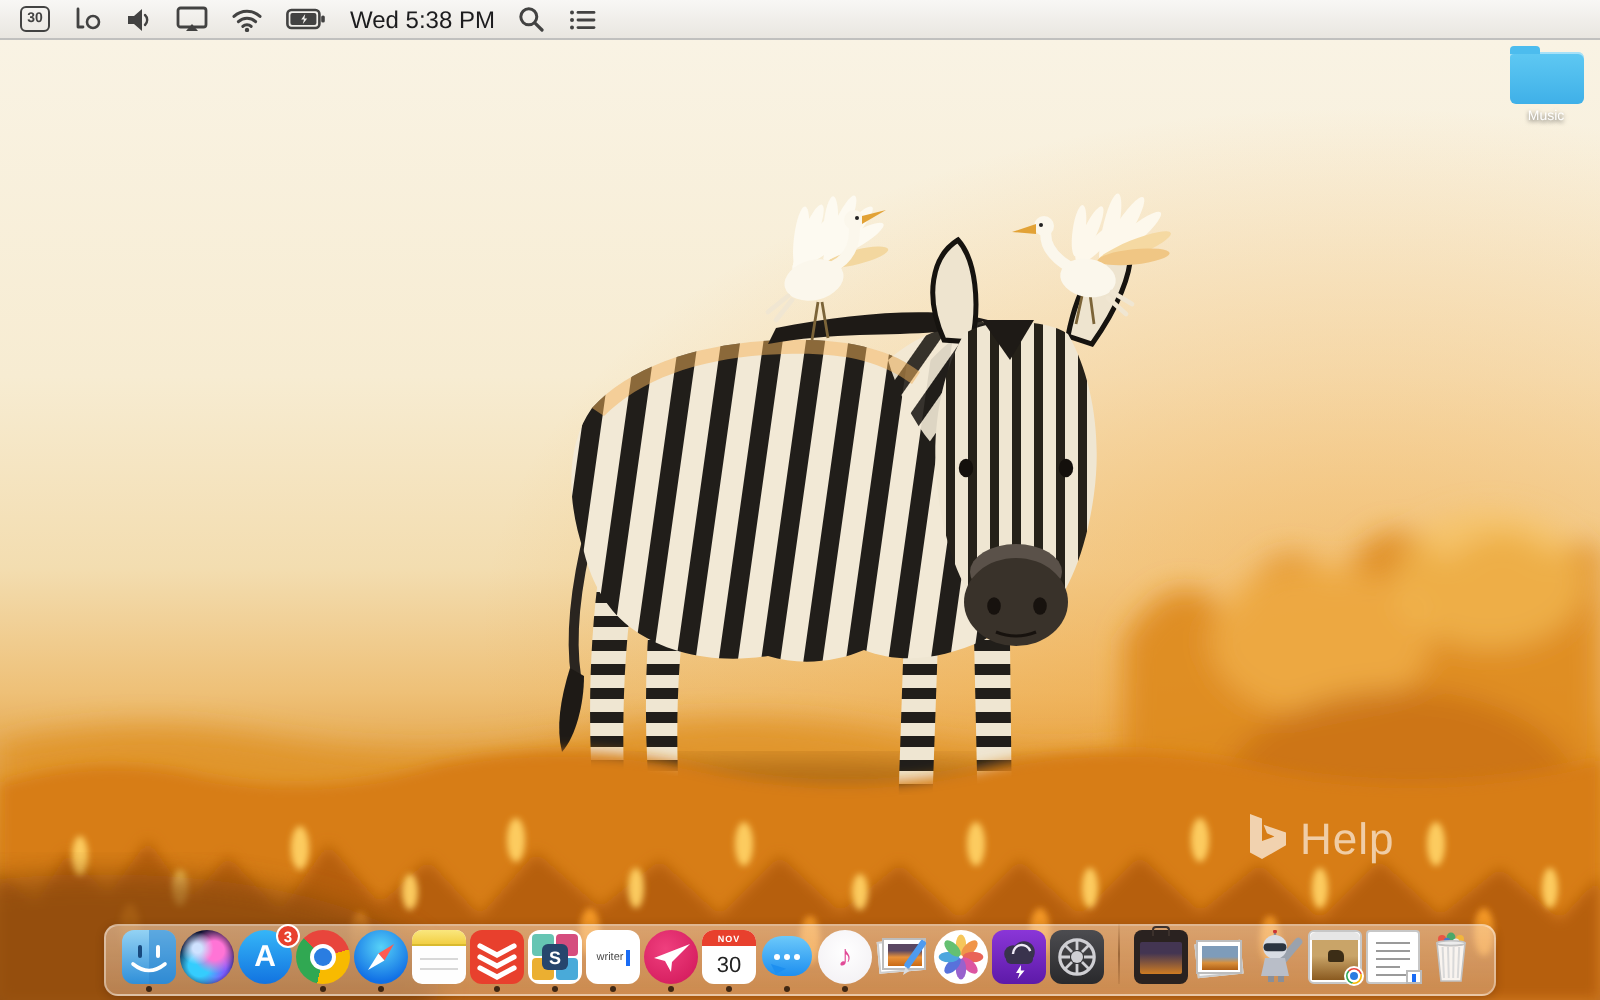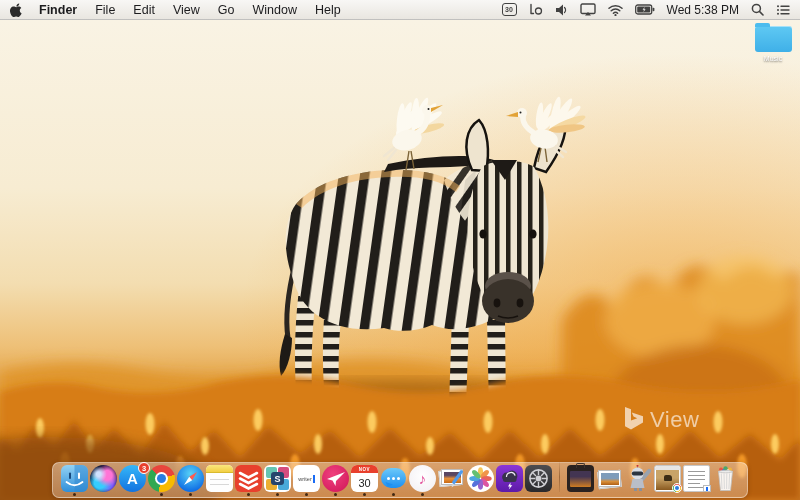--- a/index.html
+++ b/index.html
@@ -108,34 +108,20 @@
   
   .ic-trash{background:none;overflow:visible;}
   .divider{width:1px;height:30px;margin:0 5px;background:linear-gradient(180deg,rgba(90,45,10,.05),rgba(90,45,10,.45),rgba(90,45,10,.1));flex:0 0 auto;}
 </style>
 </head>
 <body>
 
 <div class="screen">
 
   <header class="menubar">
-    <div class="mb-left">
-      <span class="apple">
-        <svg width="13" height="14" viewBox="0 0 13 14">
-            <path fill="#2b2b2b" d="M9.2 0.4c.1.8-.2 1.6-.7 2.2-.5.6-1.3 1.1-2.1 1-.1-.8.3-1.6.7-2.1C7.6.9 8.5.5 9.2.4zM11.6 10.3c-.3.8-.5 1.1-.9 1.8-.6.9-1.4 2-2.4 2-.9 0-1.1-.6-2.3-.6s-1.5.6-2.3.6c-1 0-1.8-1-2.4-1.9C-.3 9.7-.5 6.6.9 5 1.6 4.1 2.7 3.6 3.7 3.6c1 0 1.7.6 2.5.6.8 0 1.3-.6 2.5-.6.9 0 1.9.5 2.6 1.3-2.2 1.2-1.9 4.4.3 5.4z"></path>
-          </svg>
-      </span>
-      <span class="menu bold">Finder</span>
-      <span class="menu">File</span>
-      <span class="menu">Edit</span>
-      <span class="menu">View</span>
-      <span class="menu">Go</span>
-      <span class="menu">Window</span>
-      <span class="menu">Help</span>
-    </div>
     <div class="mb-right">
       <span class="mi">
           <span class="cal30">30</span>
         </span>
       <span class="mi">
         <svg width="14" height="13" viewBox="0 0 14 13">
             <path d="M2 1.5v9M2 10.5h2.5" stroke="#2b2b2b" stroke-width="1.4" fill="none" stroke-linecap="round"></path>
             <circle cx="9.5" cy="8" r="3" fill="none" stroke="#2b2b2b" stroke-width="1.3"></circle>
           </svg>
       </span>
@@ -379,21 +365,21 @@
           <ellipse cx="742" cy="446" rx="5" ry="12"></ellipse>
         </g>
       </g>
       <ellipse cx="50" cy="472" rx="170" ry="55" fill="#8a4a08" opacity=".75" filter="url(#b8)"></ellipse>
     </svg>
 
     <div class="bing">
       <svg width="20" height="28" viewBox="0 0 20 28">
           <path fill="rgba(255,255,255,.66)" d="M1 1 L7 3.2 V14.5 L13.2 12.3 L9.5 10.6 L7.8 6.4 L19 10.3 V16.6 L7 23.5 L1 20.2 Z"></path>
         </svg>
-      <span class="btxt">View</span>
+      <span class="btxt">Help</span>
     </div>
 
     <div class="folder">
       <div class="folder-icon"></div>
       <div class="folder-label">Music</div>
     </div>
   </div>
 
   <div class="dock">
     <div class="di running">

